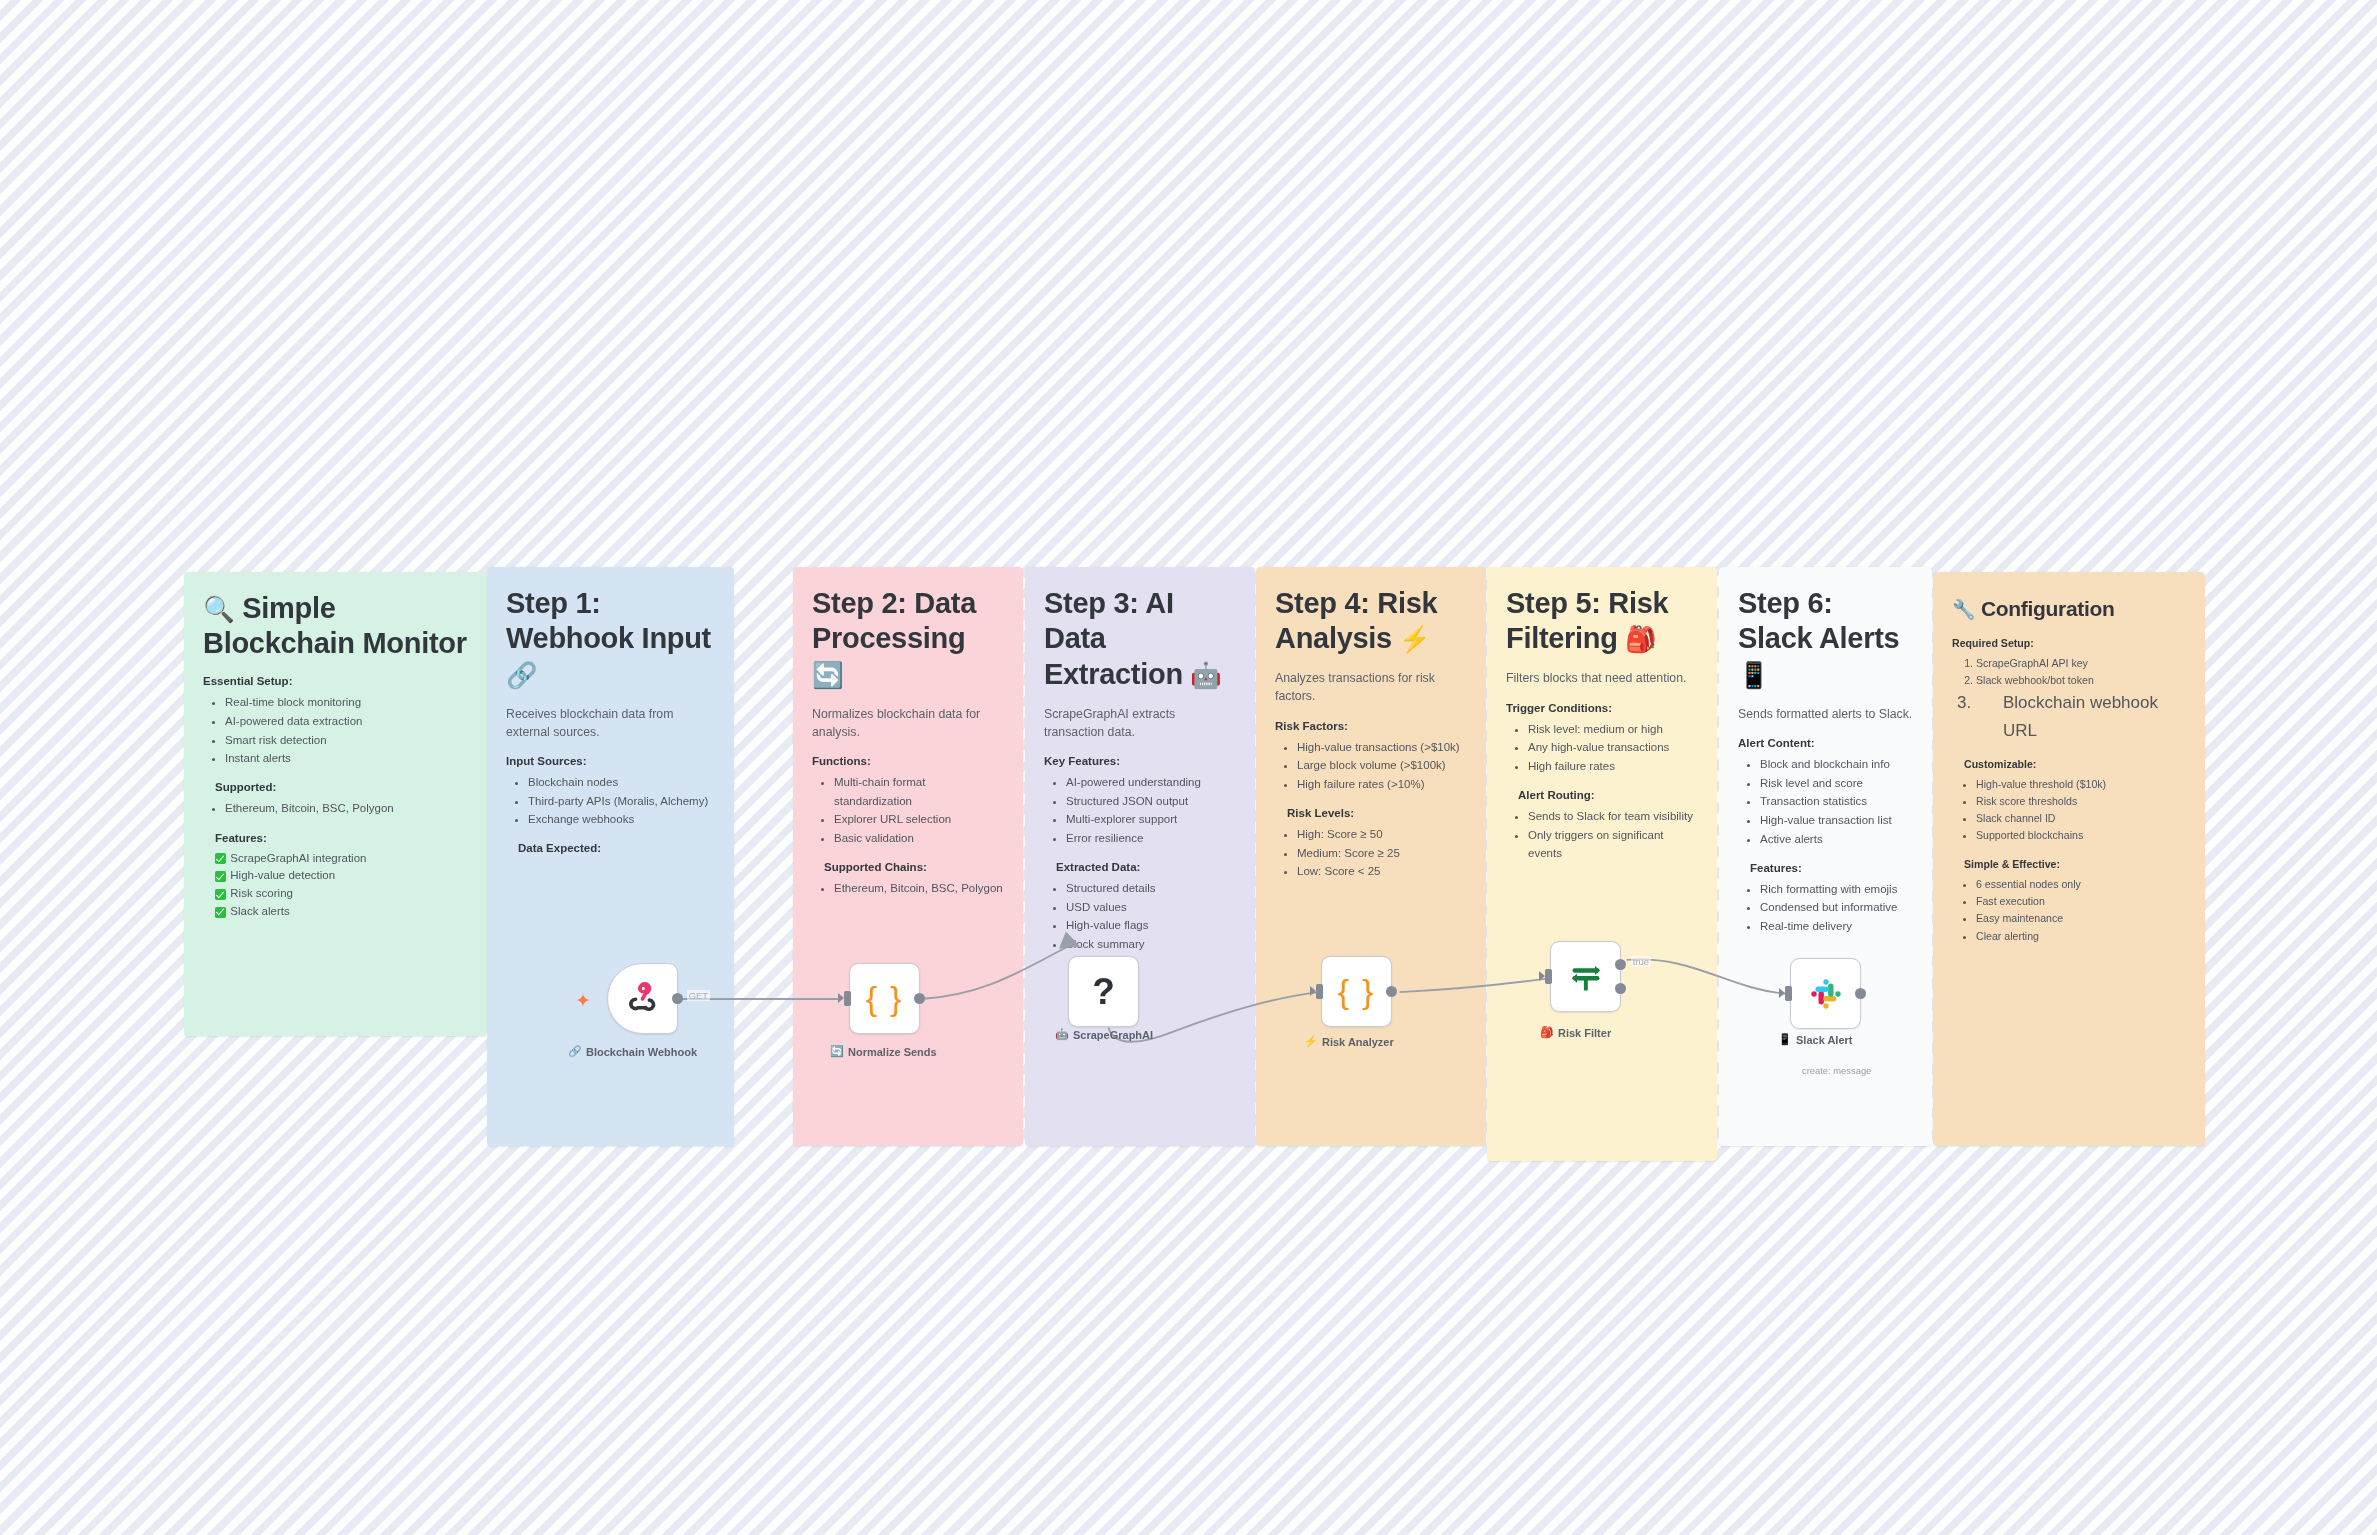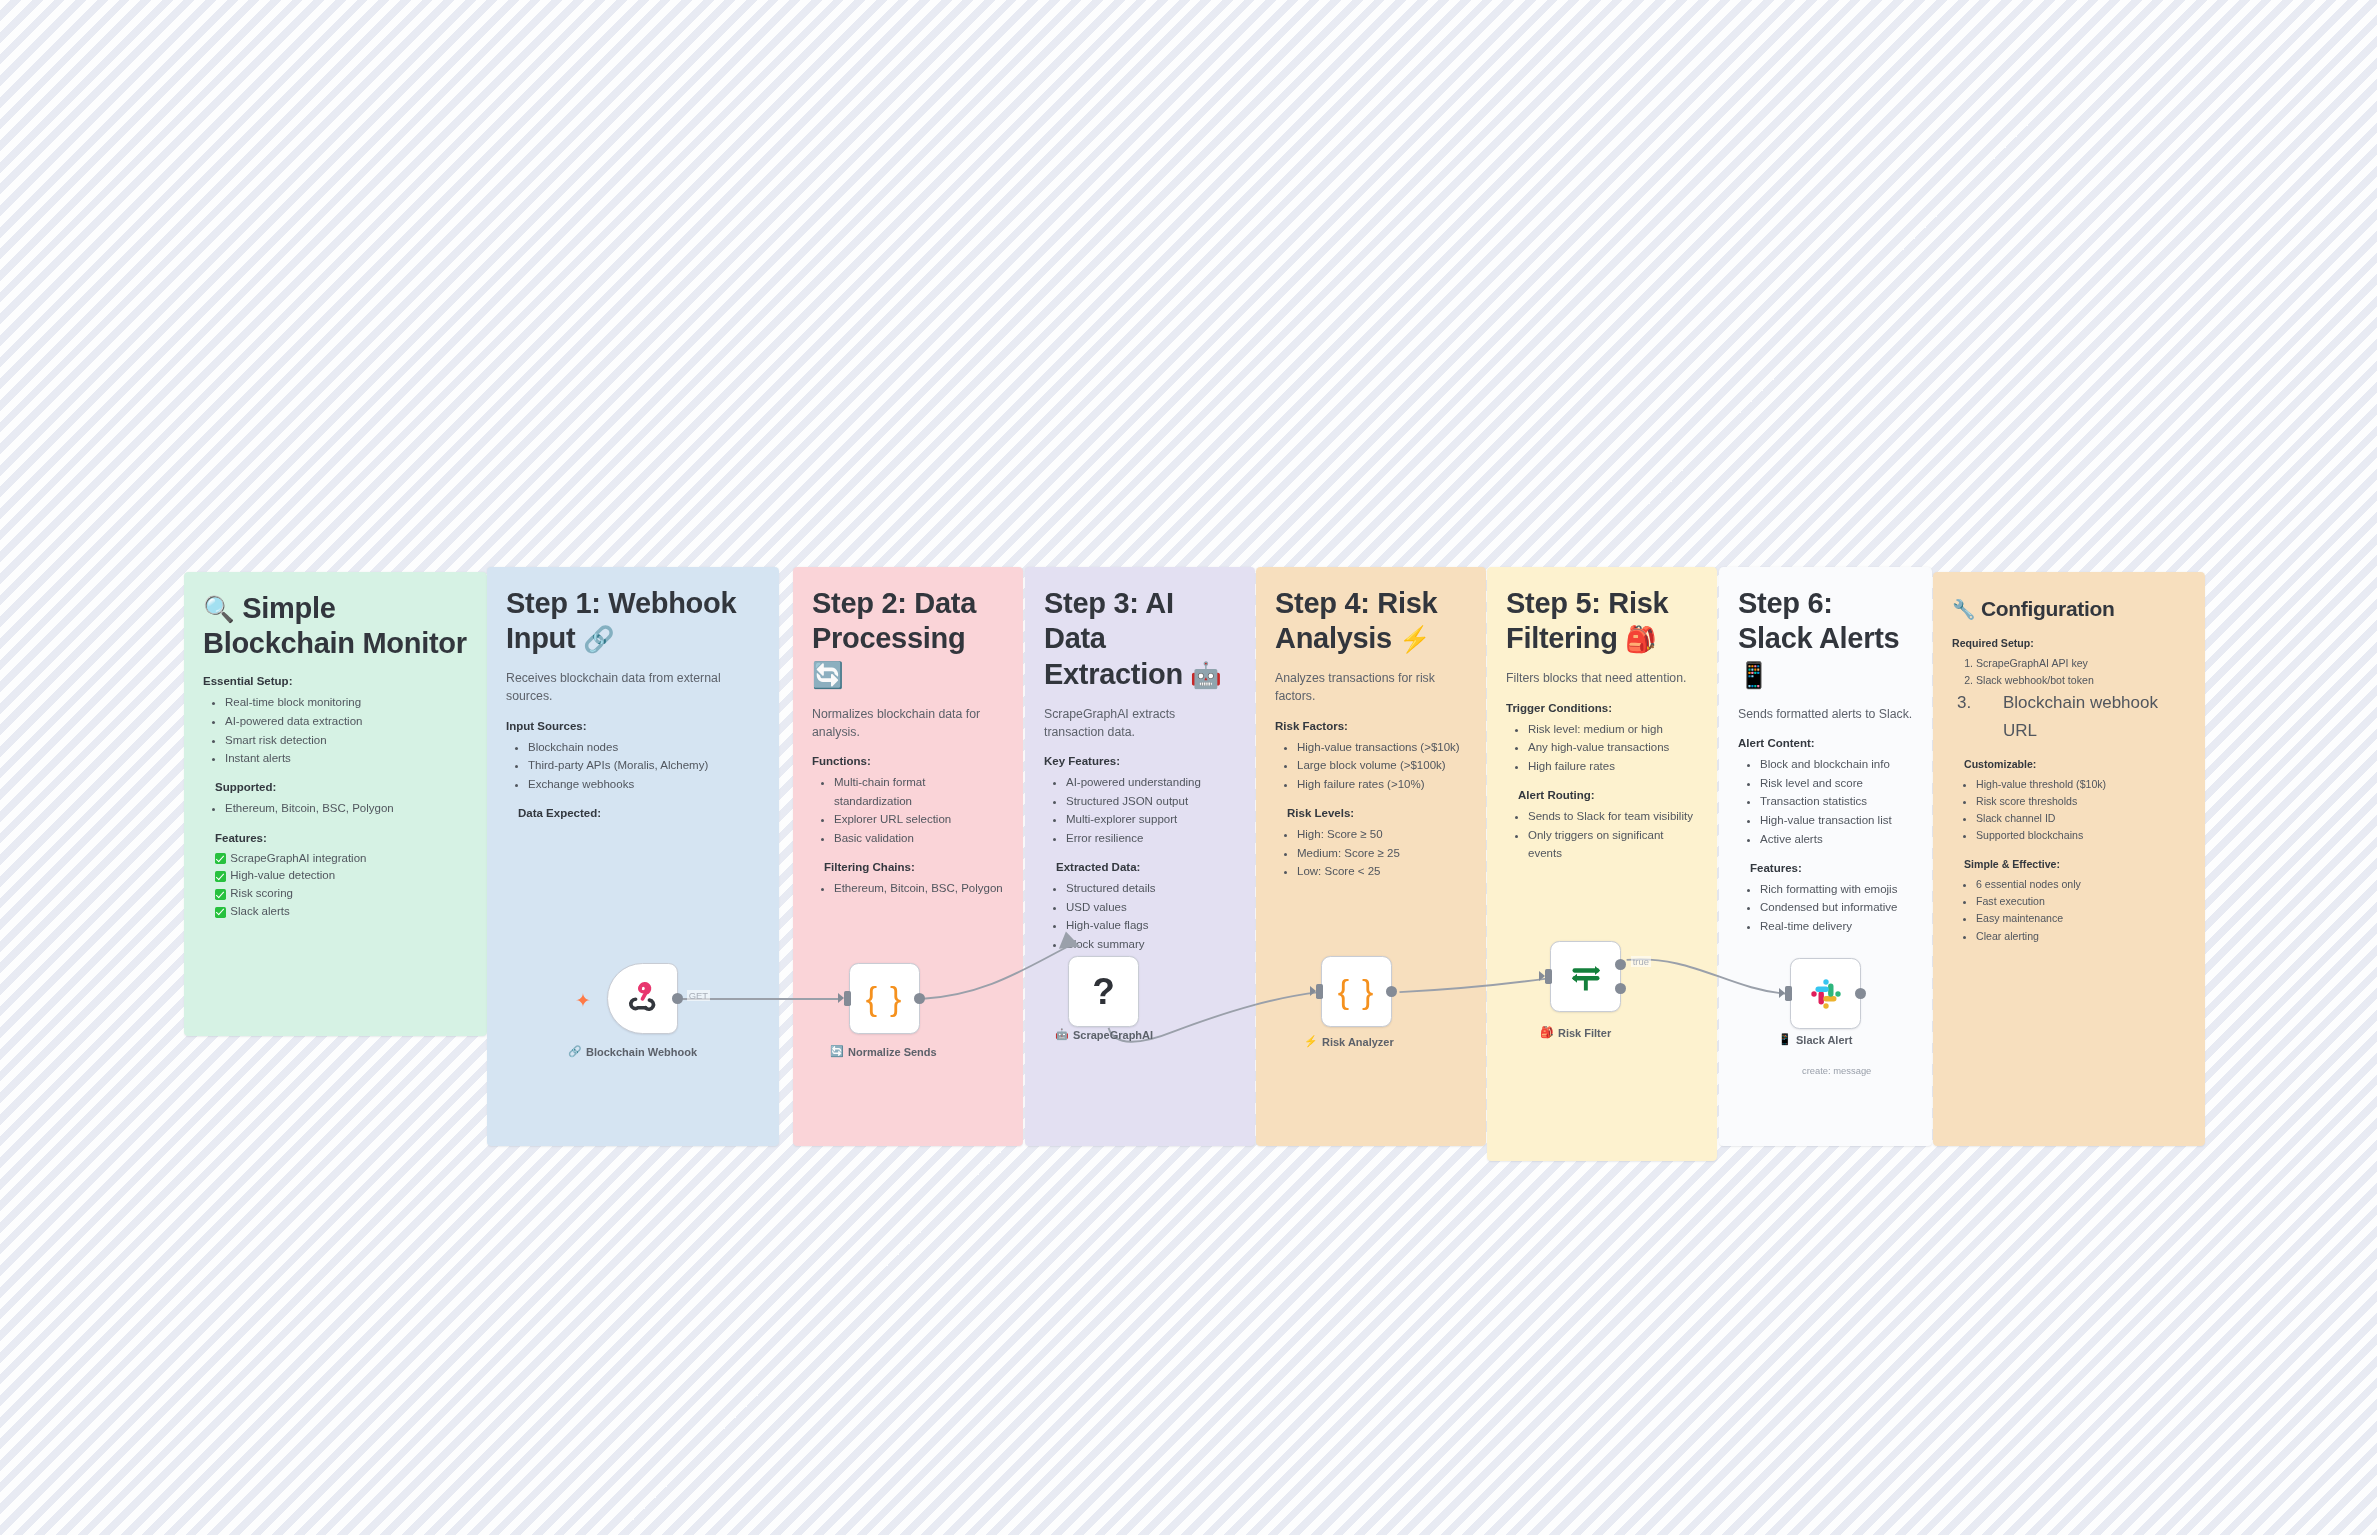--- a/index.html
+++ b/index.html
@@ -232,21 +232,21 @@
           <span class="chk"></span>
           <span>Risk scoring</span>
         </li>
       <li>
           <span class="chk"></span>
           <span>Slack alerts</span>
         </li>
     </ul>
   </div>
 
-  <div class="card c-blue" style="left:487px; top:567px; width:292px; height:579px;">
+  <div class="card c-blue" style="left:487px; top:567px; width:247px; height:579px;">
     <div class="card-title">
       <span>Step 1: Webhook Input</span>
       <span class="t-emoji">🔗</span>
     </div>
     <div class="card-desc">Receives blockchain data from external sources.</div>
     <div class="sec-head">Input Sources:</div>
     <ul>
       <li>Blockchain nodes</li>
       <li>Third-party APIs (Moralis, Alchemy)</li>
       <li>Exchange webhooks</li>
@@ -259,21 +259,21 @@
       <span>Step 2: Data Processing</span>
       <span class="t-emoji">🔄</span>
     </div>
     <div class="card-desc">Normalizes blockchain data for analysis.</div>
     <div class="sec-head">Functions:</div>
     <ul>
       <li>Multi-chain format standardization</li>
       <li>Explorer URL selection</li>
       <li>Basic validation</li>
     </ul>
-    <div class="sec-head indent">Filtering Chains:</div>
+    <div class="sec-head indent">Supported Chains:</div>
     <ul>
       <li>Ethereum, Bitcoin, BSC, Polygon</li>
     </ul>
   </div>
 
   <div class="card c-lavender" style="left:1025px; top:567px; width:230px; height:579px;">
     <div class="card-title">
       <span>Step 3: AI Data Extraction</span>
       <span class="t-emoji">🤖</span>
     </div>

